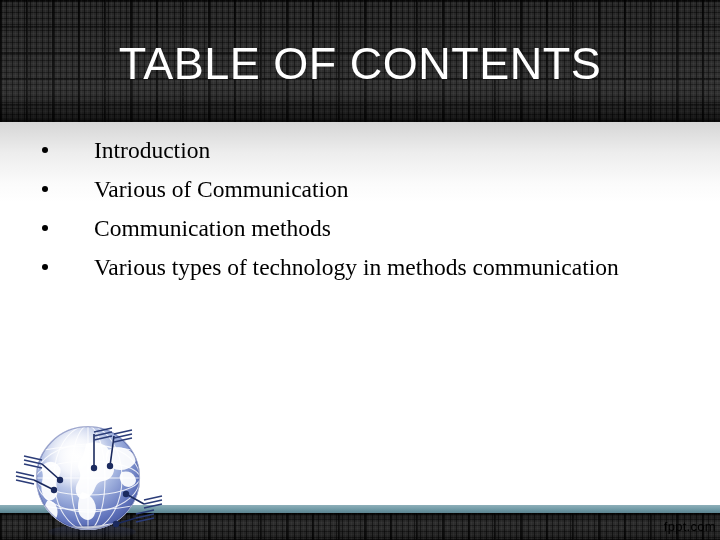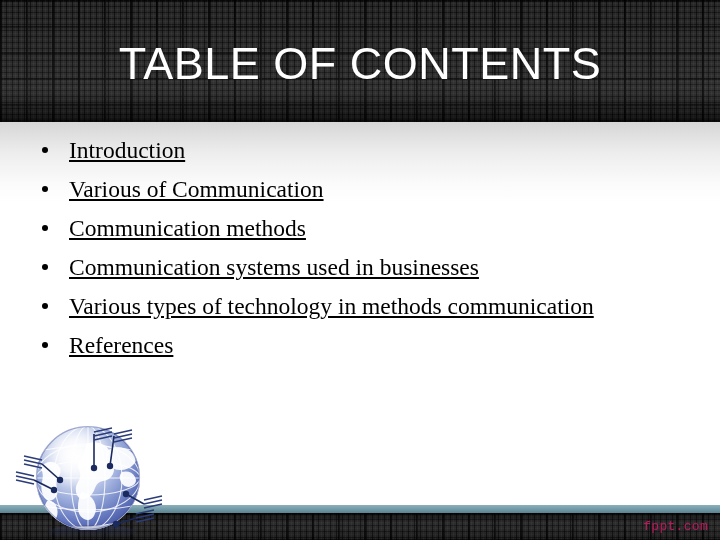--- a/index.html
+++ b/index.html
@@ -96,27 +96,26 @@
     left: 0;
     top: 131px;
     width: 720px;
     margin: 0;
     padding: 0;
     list-style: none;
   }
   .bullet-row {
     position: relative;
     height: 39px;
-    padding-left: 69px;
+    padding-left: 94px;
     color: #000000;
     font-family: "Liberation Serif", serif;
     font-size: 23.5px;
     line-height: 39px;
     white-space: nowrap;
-    text-decoration: underline;
   }
   .bullet-dot {
     position: absolute;
     left: 42px;
     top: 16px;
     width: 6px;
     height: 6px;
     border-radius: 50%;
     background: #000000;
   }
@@ -153,24 +152,24 @@
     width: 100%;
     height: 100%;
     background: linear-gradient(to bottom,
         rgba(0,0,0,0.45) 0%,
         rgba(255,255,255,0.03) 40%,
         rgba(0,0,0,0.20) 100%);
     pointer-events: none;
   }
   #watermark {
     position: absolute;
-    right: 12px;
+    right: 4px;
     top: 519px;
-    color: #be185d;
-    font-family: Liberation Mono, monospace;
+    color: #000000;
+    font-family: Liberation Sans, sans-serif;
     font-size: 13px;
     letter-spacing: 0.3px;
   }
 </style>
 </head>
 <body>
 
 <div id="slide">
 
   <div id="header-banner" class="plaid">
@@ -188,29 +187,21 @@
     <li class="bullet-row">
       <span class="bullet-dot"></span>
       <span>Various of Communication</span>
     </li>
     <li class="bullet-row">
       <span class="bullet-dot"></span>
       <span>Communication methods</span>
     </li>
     <li class="bullet-row">
       <span class="bullet-dot"></span>
-      <span>Communication systems used in businesses</span>
-    </li>
-    <li class="bullet-row">
-      <span class="bullet-dot"></span>
       <span>Various types of technology in methods communication</span>
-    </li>
-    <li class="bullet-row">
-      <span class="bullet-dot"></span>
-      <span>References</span>
     </li>
   </ul>
 
   <div id="footer-accent"></div>
 
   <div id="footer-band" class="plaid">
     <div id="footer-band-sheen"></div>
   </div>
 
   <div id="globe-graphic">

